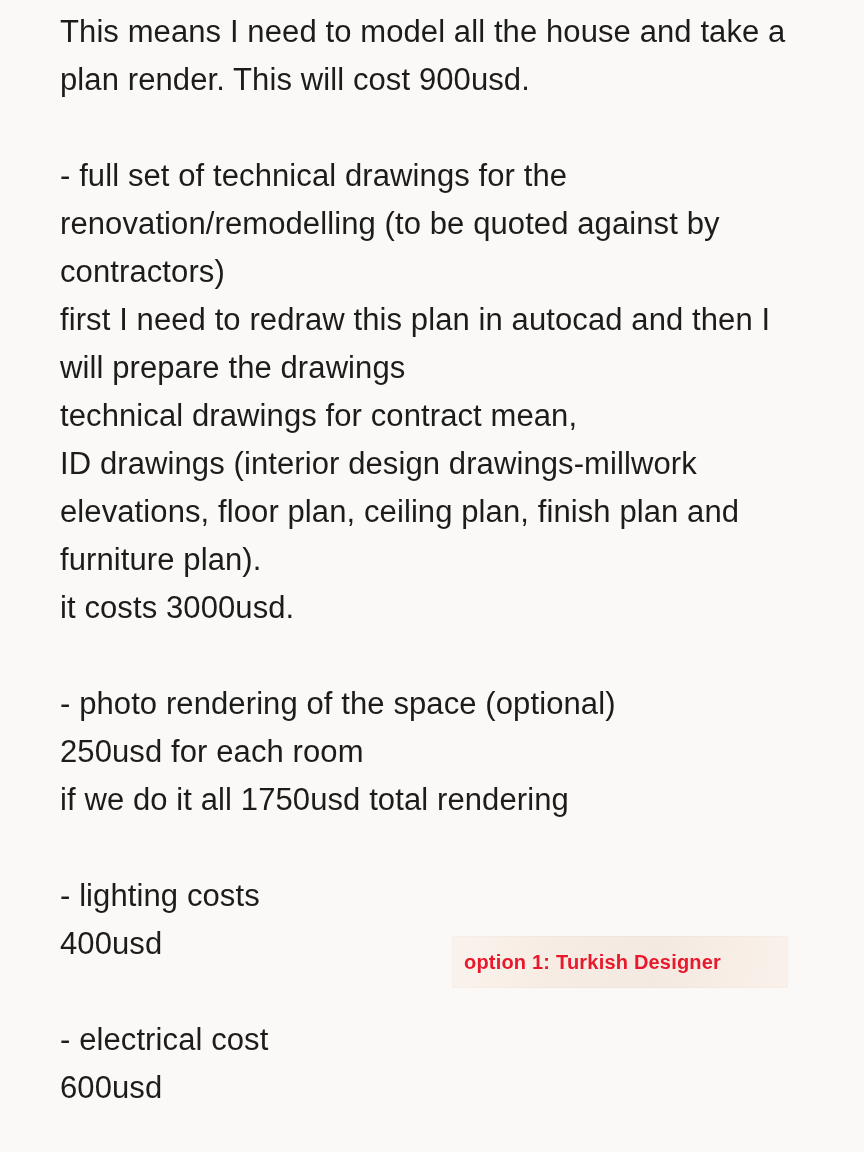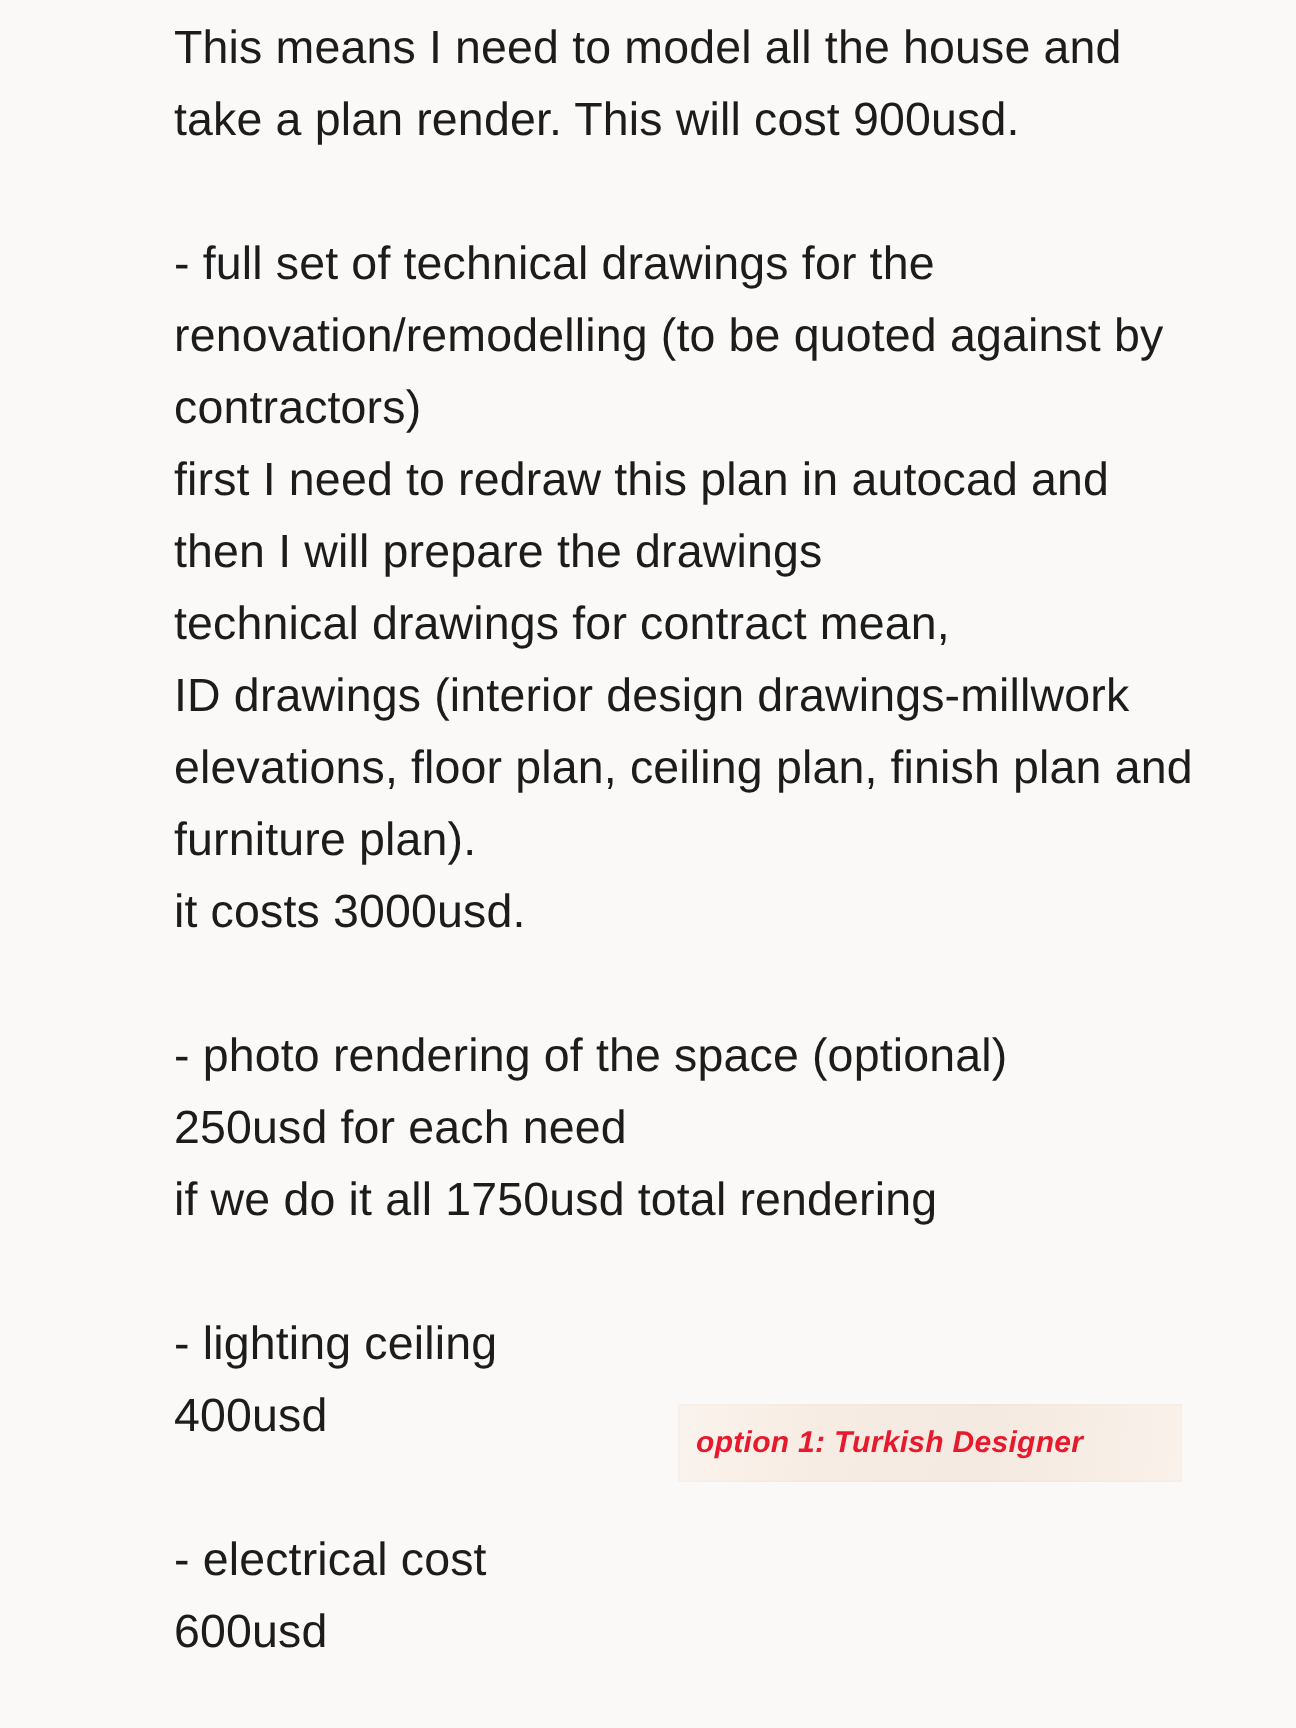--- a/index.html
+++ b/index.html
@@ -12,21 +12,21 @@
     background: #faf9f7;
     font-family: "Liberation Sans", sans-serif;
     overflow: hidden;
     position: relative;
   }
   .page {
     position: relative;
     width: 864px;
     height: 1152px;
     box-sizing: border-box;
-    padding: 0 60px 0 116px;
+    padding: 0 60px 0 60px;
   }
   .doc-body {
     font-size: 31px;
     line-height: 48px;
     color: #1c1c1c;
     letter-spacing: 0.1px;
     font-weight: 400;
     padding-top: 8px;
   }
   .para {
@@ -64,41 +64,40 @@
     position: absolute;
     left: 12px;
     top: 13px;
     width: 312px;
     font-size: 20px;
     font-weight: bold;
     color: #e8192c;
     letter-spacing: 0.2px;
     line-height: 26px;
     white-space: nowrap;
-    font-style: italic;
   }
 </style>
 </head>
 <body>
 
 <div class="page">
   <div class="doc-body">
     <p class="para">This means I need to model all the house and take a plan render. This will cost 900usd.</p>
     <div class="spacer"></div>
     <p class="para">- full set of technical drawings for the renovation/remodelling (to be quoted against by contractors)
 first I need to redraw this plan in autocad and then I will prepare the drawings
 technical drawings for contract mean,
 ID drawings (interior design drawings-millwork elevations, floor plan, ceiling plan, finish plan and furniture plan).
 it costs 3000usd.</p>
     <div class="spacer"></div>
     <p class="para">- photo rendering of the space (optional)
-250usd for each need
+250usd for each room
 if we do it all 1750usd total rendering</p>
     <div class="spacer"></div>
-    <p class="para">- lighting ceiling
+    <p class="para">- lighting costs
 400usd</p>
     <div class="spacer"></div>
     <p class="para">- electrical cost
 600usd</p>
   </div>
 
   <div class="highlight-wrap">
     <div class="highlight-box"></div>
     <div class="highlight-text">option 1: Turkish Designer</div>
   </div>

